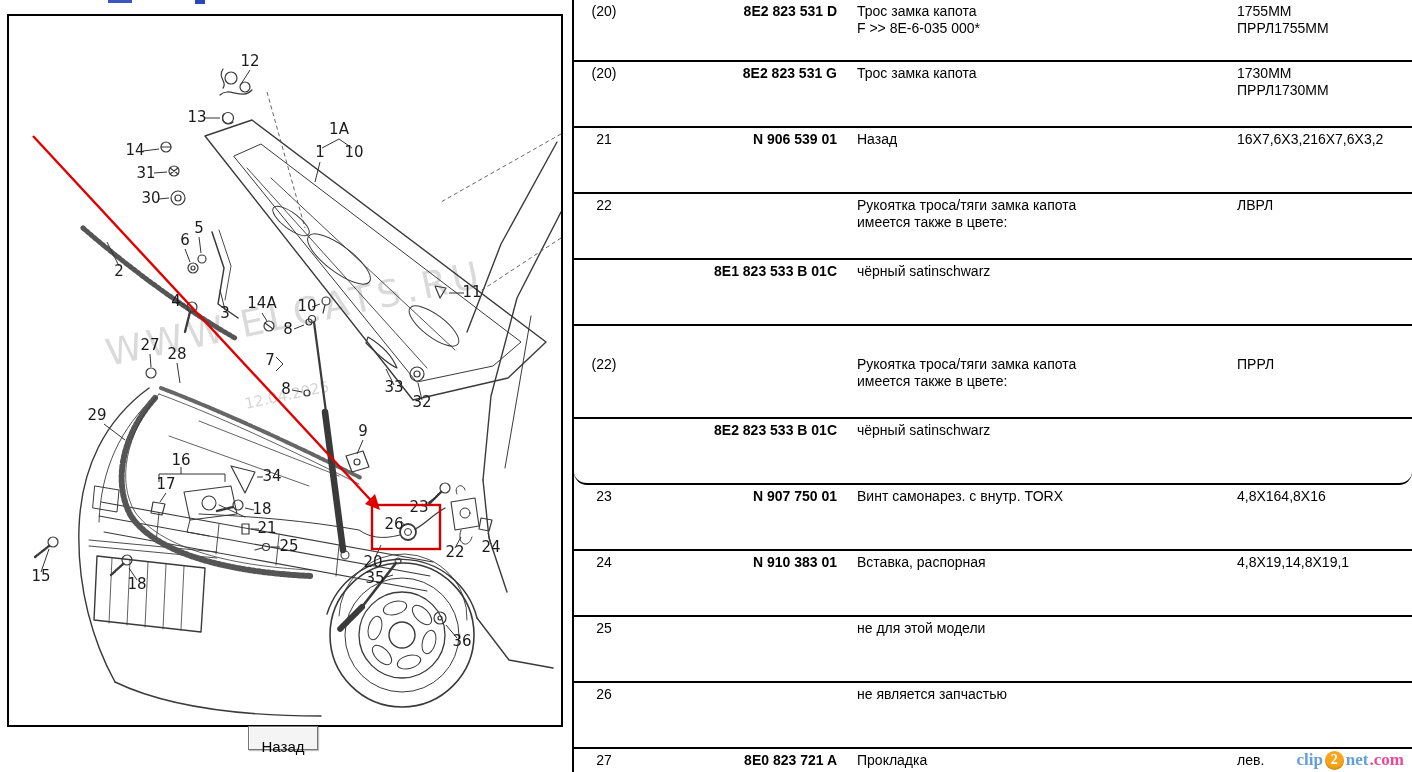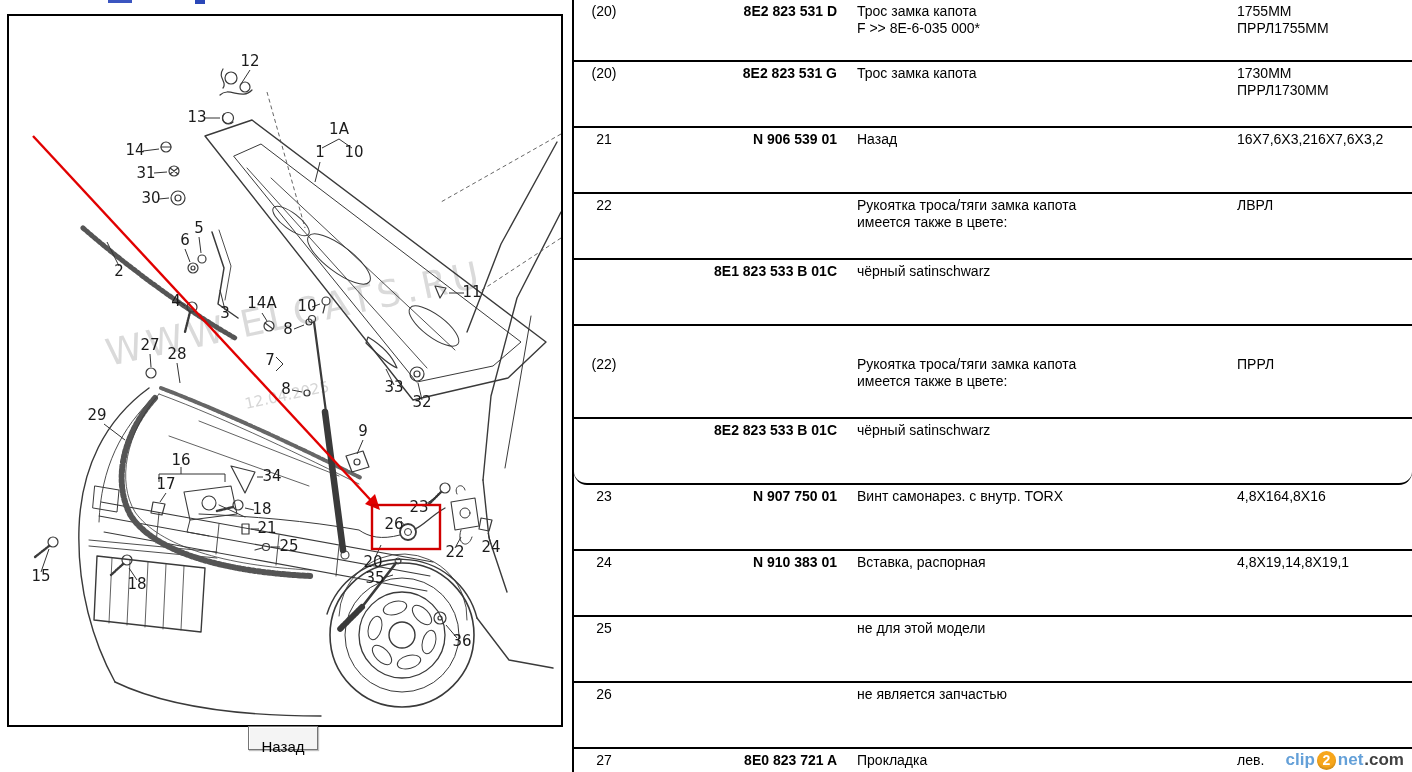--- a/index.html
+++ b/index.html
@@ -23,26 +23,26 @@
   .ptable{position:absolute;left:572px;top:0;width:840px;height:772px;
           border-left:2px solid #000;box-sizing:border-box;overflow:hidden;}
   .trow{position:relative;border-bottom:2px solid #000;box-sizing:border-box;font-size:14px;line-height:17px;}
   .trow .cell{position:absolute;top:3px;white-space:nowrap;}
   .c-num{left:0;width:60px;text-align:center;}
   .c-part{left:68px;width:195px;text-align:right;font-weight:bold;}
   .c-desc{left:283px;}
   .c-dims{left:663px;}
   
   .clip2net{position:absolute;right:8px;bottom:2px;font-size:17px;font-weight:bold;
-            font-family:Liberation Sans, sans-serif;display:flex;align-items:center;gap:1px;}
+            font-family:Liberation Serif, serif;display:flex;align-items:center;gap:1px;}
   .clip2net .blue{color:#64a0d8;}
   .clip2net .badge{display:inline-flex;align-items:center;justify-content:center;width:19px;height:19px;
                    border-radius:50%;background:#f7a61b;color:#fff;font-size:14px;margin:0 1px;
                    box-shadow:inset 0 -2px 2px rgba(0,0,0,.15);}
-  .clip2net .gray{color:#404040;font-weight:bold;}
+  .clip2net .gray{color:#ec4899;font-weight:bold;}
 </style>
 </head>
 <body>
 
 <div class="screen">
 
   <div class="frag" style="left:108px;width:24px;"></div>
   <div class="frag f2" style="left:195px;width:10px;height:4px;"></div>
 
   <div class="diagram-panel">

